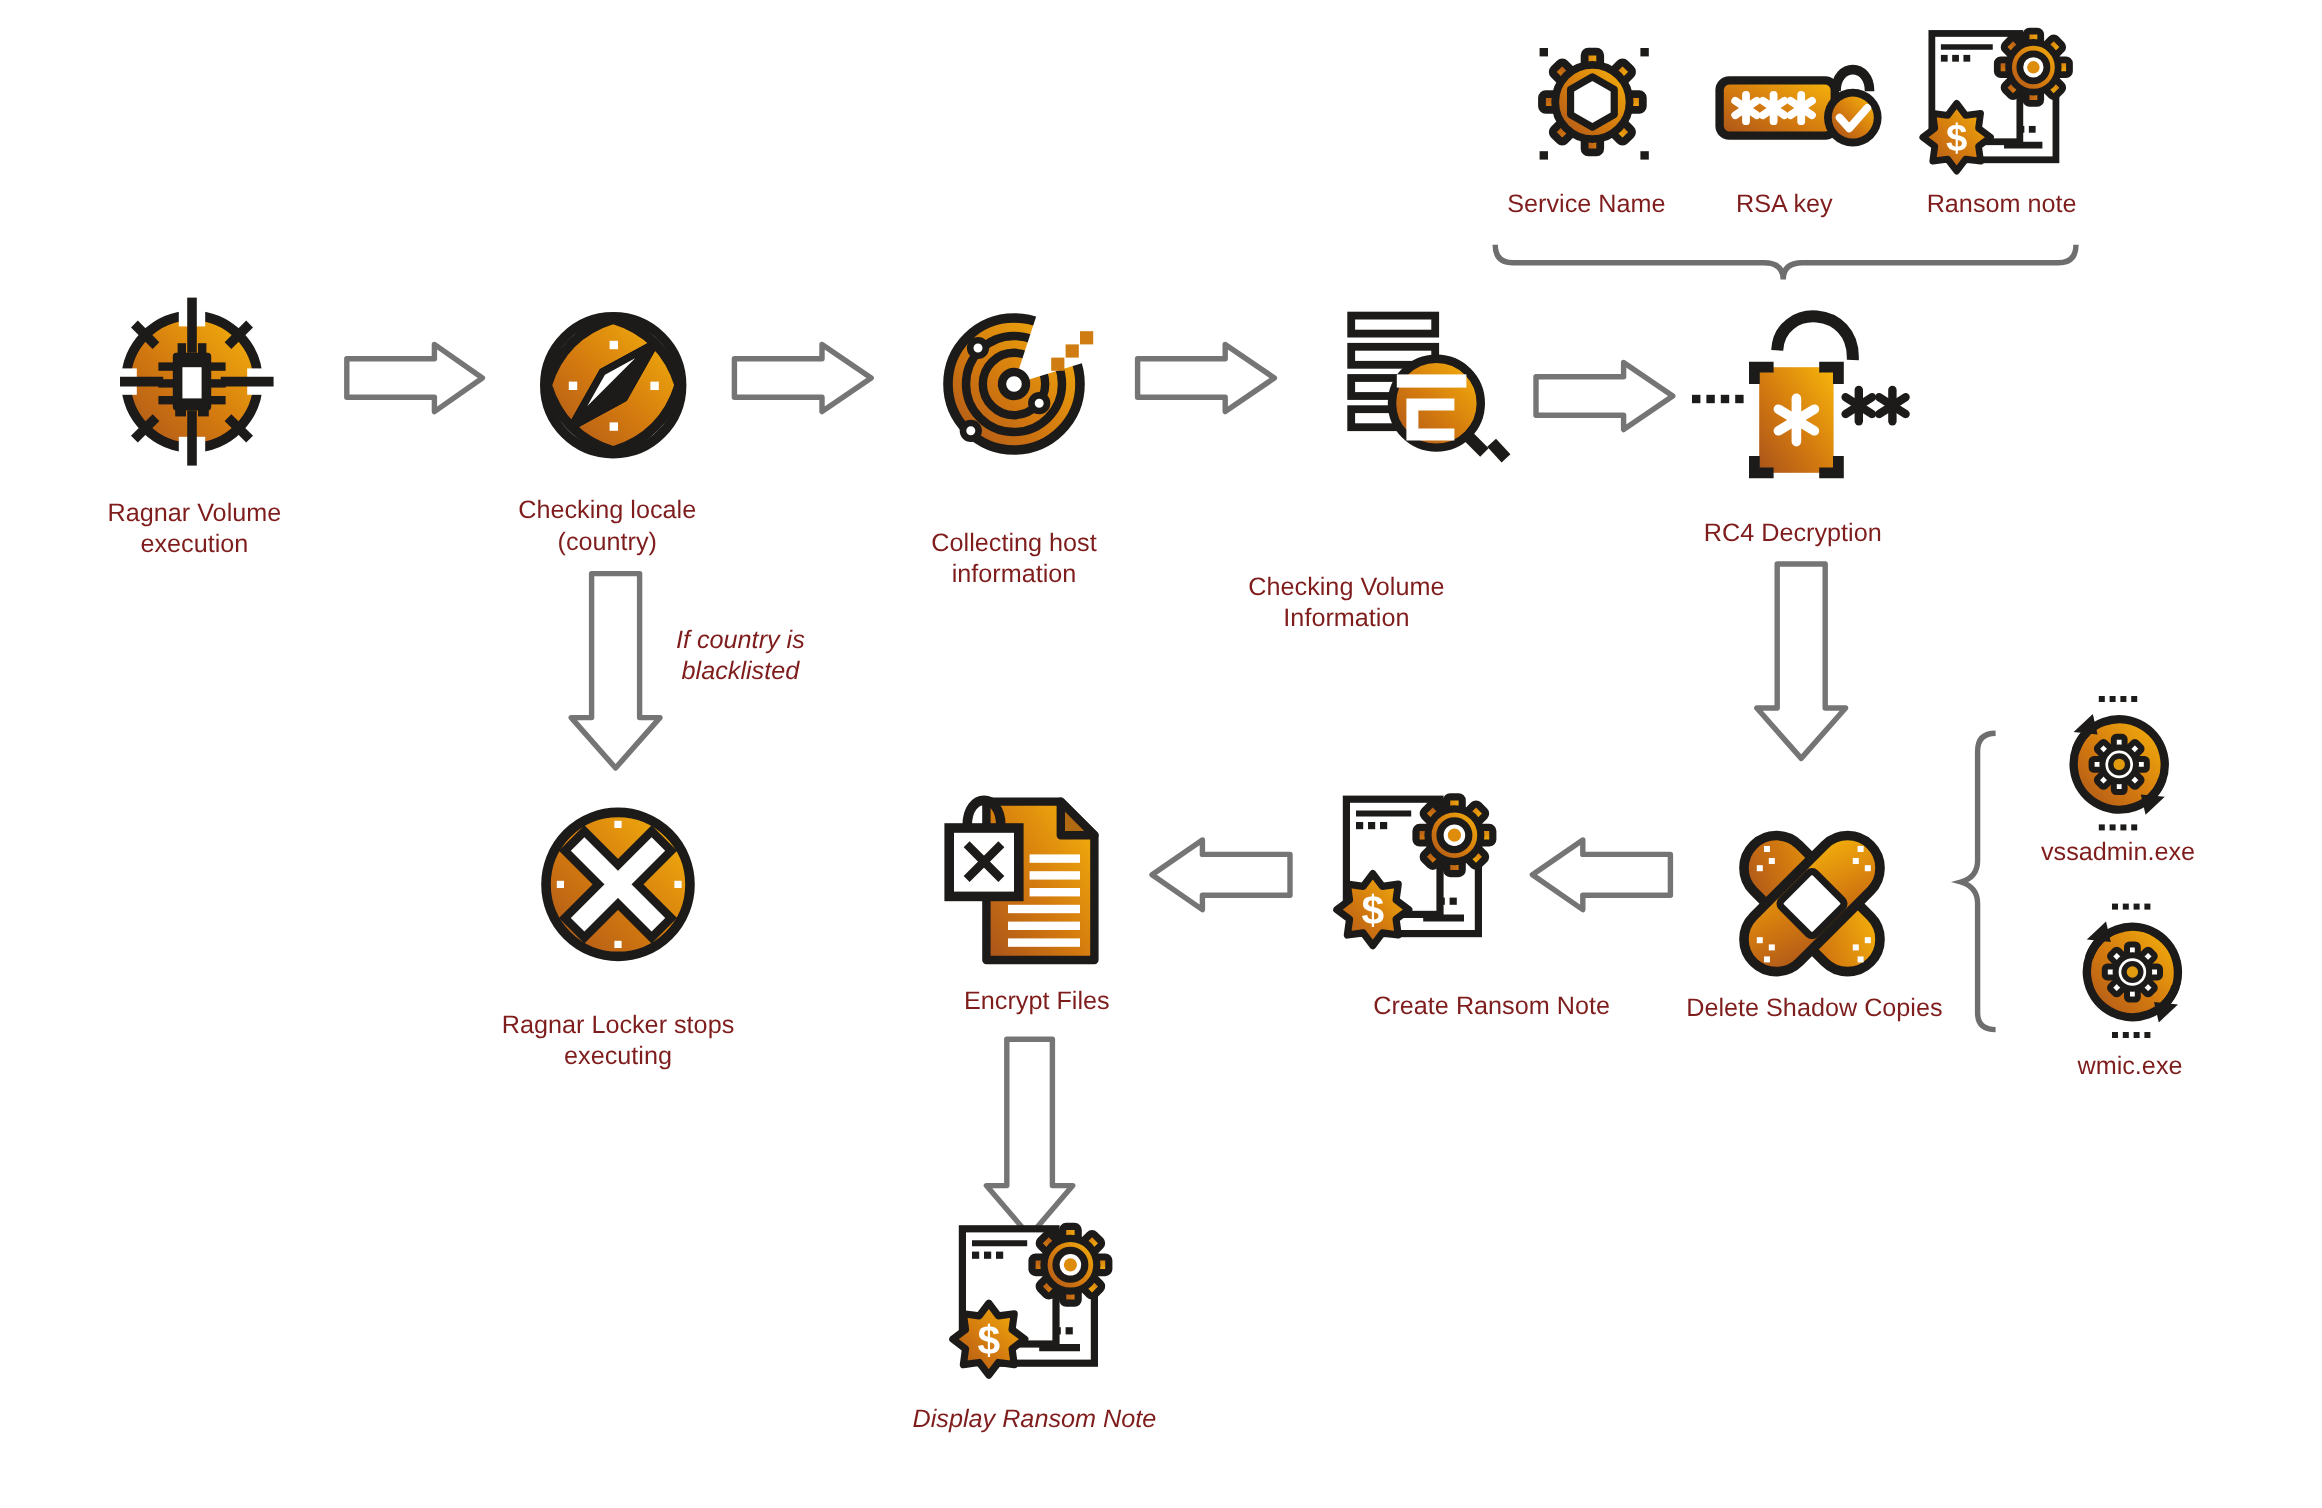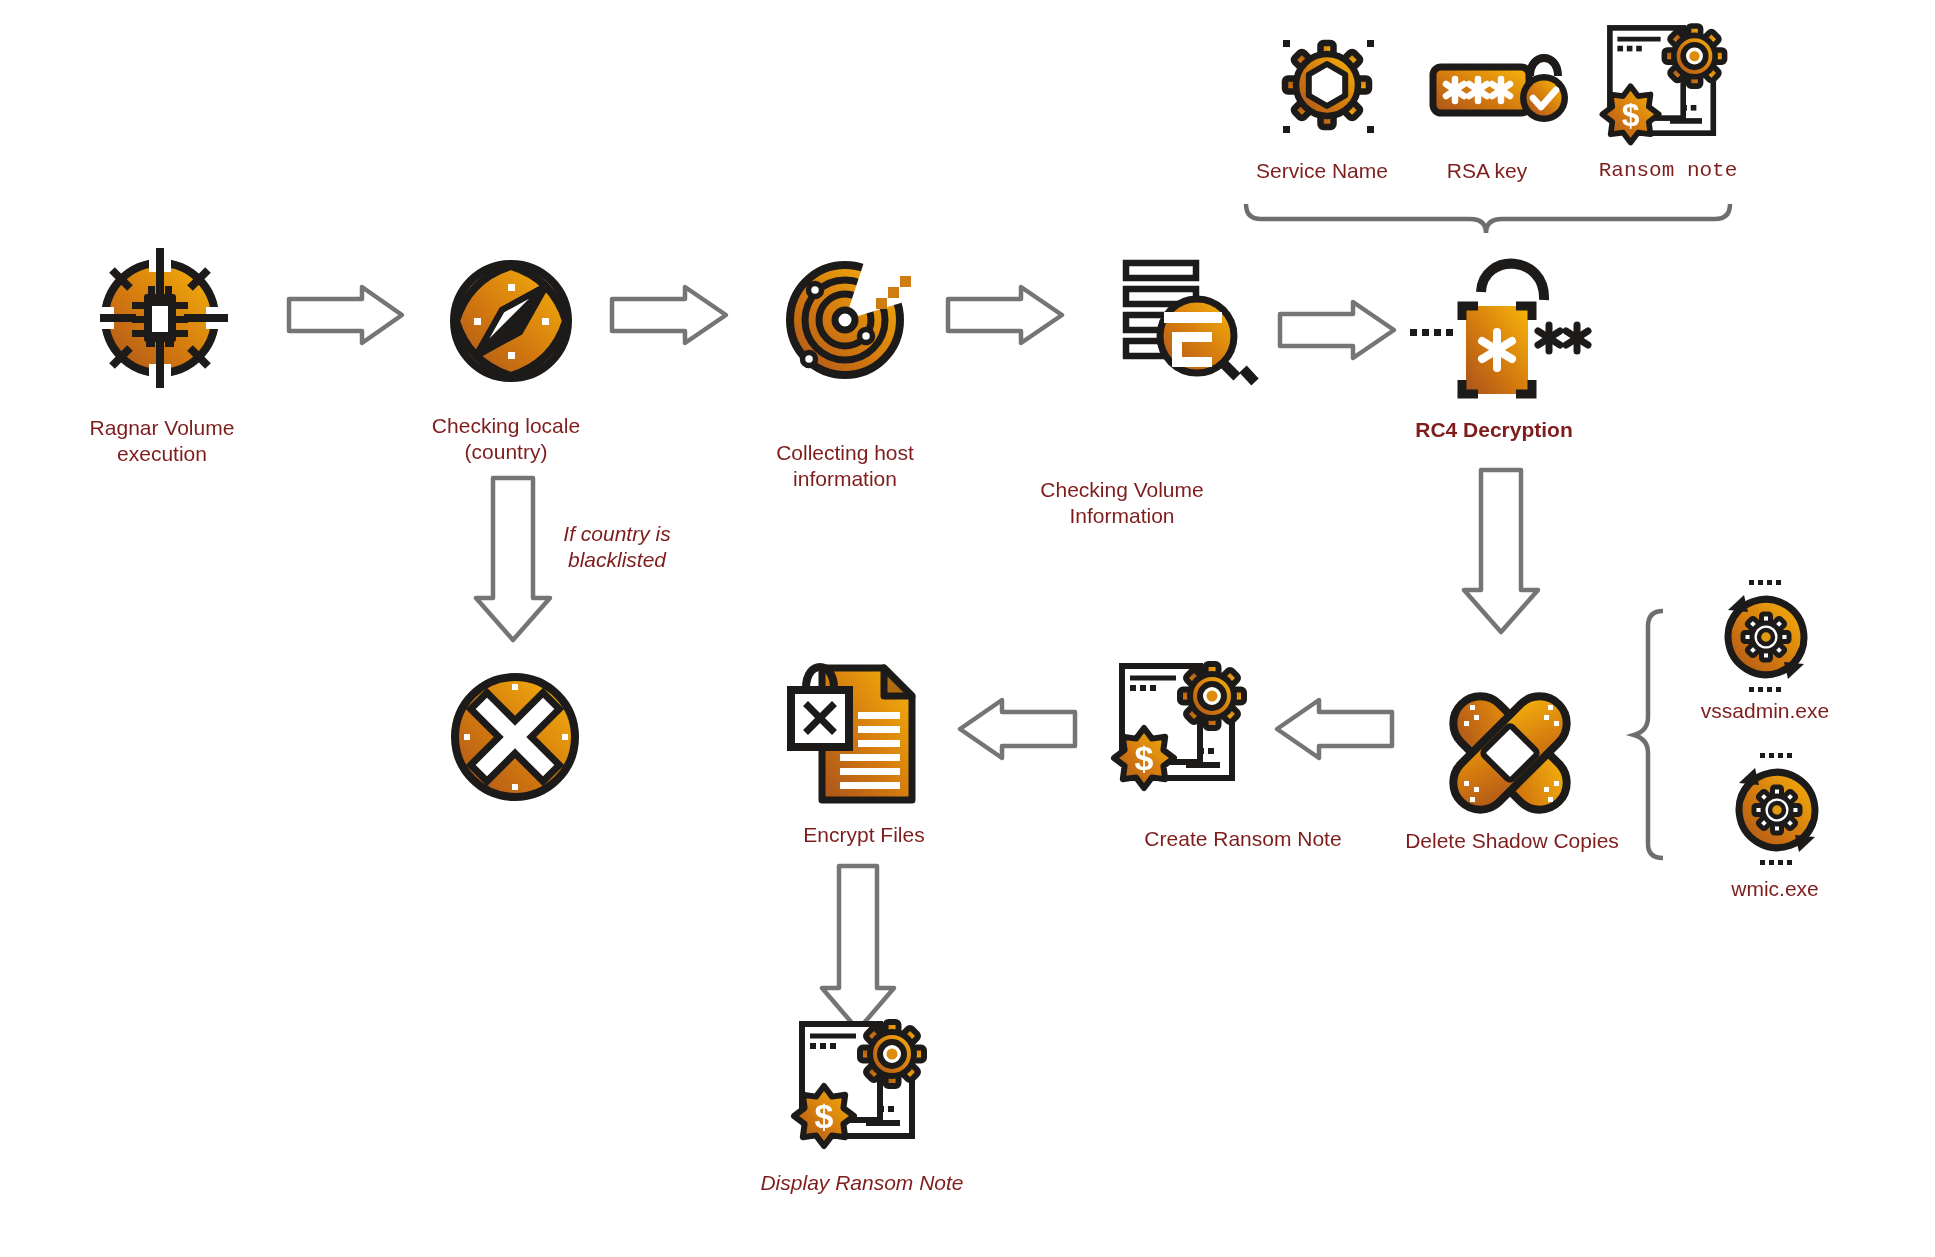--- a/index.html
+++ b/index.html
@@ -288,26 +288,28 @@
 </svg>
 
 <div class="lbl" style="left:162px;top:415px;">Ragnar Volume
 execution</div>
 <div class="lbl" style="left:506px;top:413px;">Checking locale
 (country)</div>
 <div class="lbl" style="left:845px;top:440px;">Collecting host
 information</div>
 <div class="lbl" style="left:1122px;top:437px;margin-top:40px;">Checking Volume
 Information</div>
-<div class="lbl" style="left:1494px;top:417px;font-weight:bold;">RC4 Decryption</div>
+<div class="lbl" style="left:1494px;top:432px;">RC4 Decryption</div>
 <div class="lbl" style="left:617px;top:521px;font-style:italic;">If country is
 blacklisted</div>
+<div class="lbl" style="left:515px;top:842px;">Ragnar Locker stops
+executing</div>
 <div class="lbl" style="left:864px;top:822px;">Encrypt Files</div>
 <div class="lbl" style="left:1196px;top:826px;margin-left:47px;">Create Ransom Note</div>
 <div class="lbl" style="left:1512px;top:828px;">Delete Shadow Copies</div>
 <div class="lbl" style="left:862px;top:1170px;font-style:italic;">Display Ransom Note</div>
 <div class="lbl" style="left:1765px;top:698px;">vssadmin.exe</div>
 <div class="lbl" style="left:1775px;top:876px;">wmic.exe</div>
 <div class="lbl" style="left:1322px;top:158px;">Service Name</div>
 <div class="lbl" style="left:1487px;top:158px;">RSA key</div>
-<div class="lbl" style="left:1668px;top:158px;font-family:Liberation Mono, monospace;">Ransom note</div>
+<div class="lbl" style="left:1668px;top:158px;">Ransom note</div>
 
 </div>
 
 </body></html>

